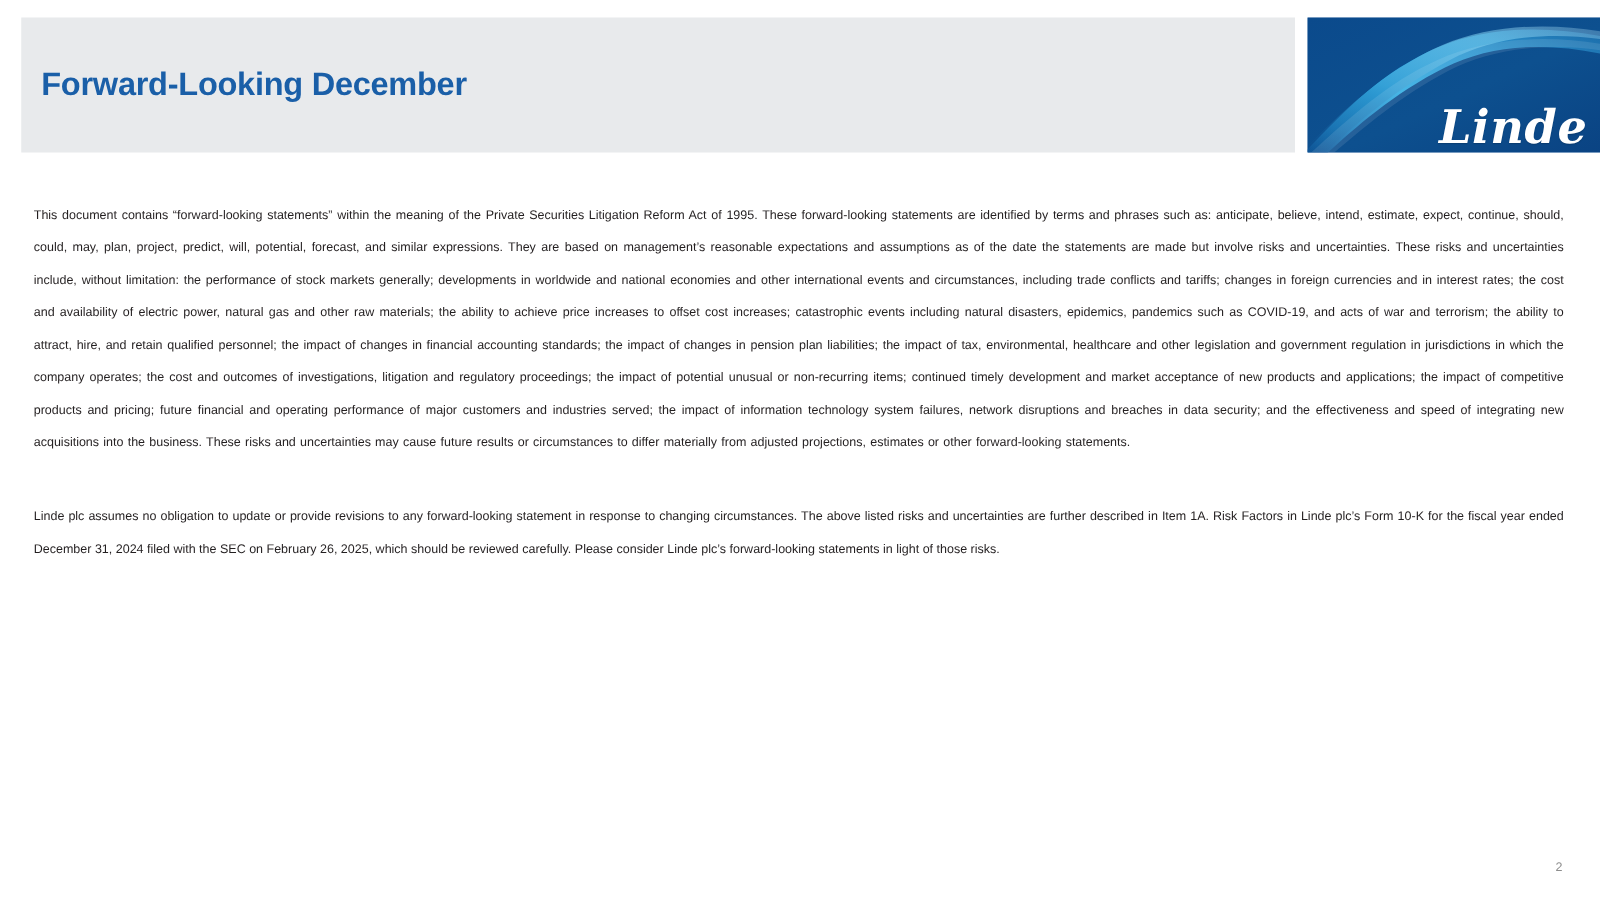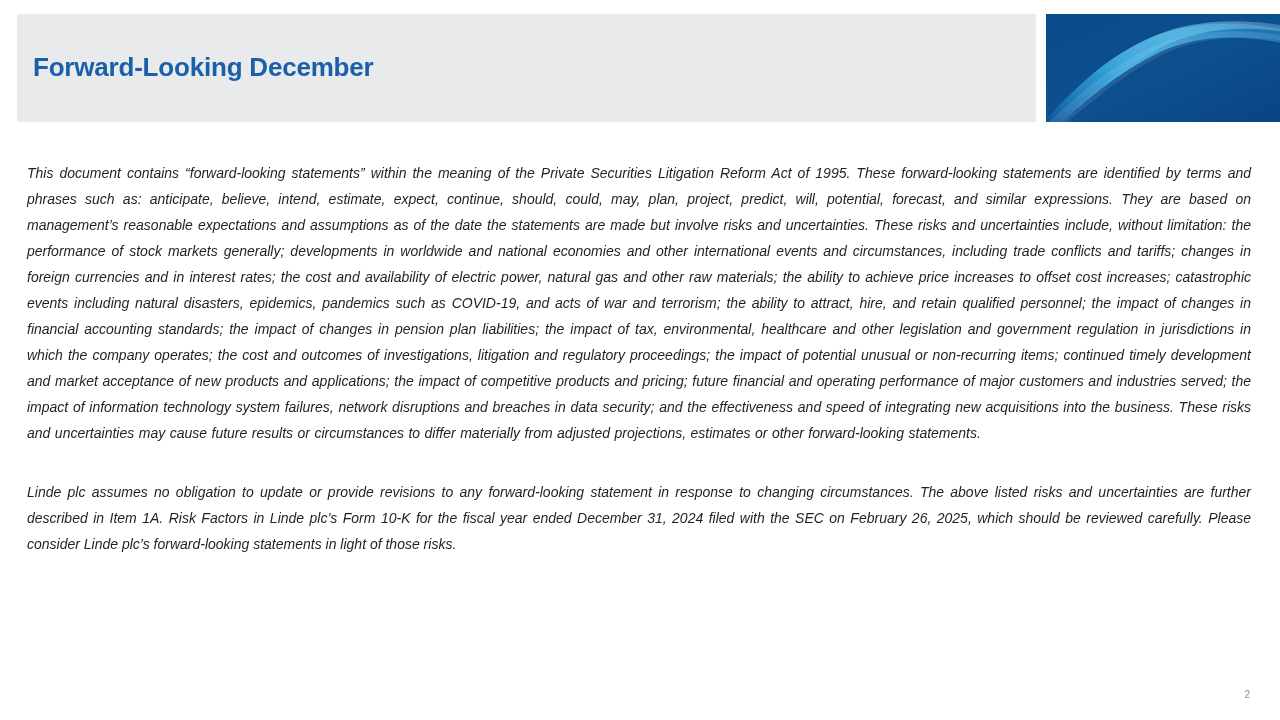--- a/index.html
+++ b/index.html
@@ -75,27 +75,26 @@
   }
 
   
   .content {
     position: absolute;
     left: 27px;
     top: 160px;
     width: 1224px;
   }
   .para {
-    font-size: 14px;
+    font-size: 10px;
     line-height: 26px;
     color: #231f20;
     text-align: justify;
     text-justify: inter-word;
     margin: 0;
-    font-style: italic;
   }
   .para + .para {
     margin-top: 33px;
   }
   .para.loose {
     word-spacing: 0.6px;
   }
 
   
   .page-number {
@@ -133,20 +132,21 @@
           <stop offset="35%" stop-color="#2a93cd" stop-opacity="0.75"></stop>
           <stop offset="75%" stop-color="#7fd2f2" stop-opacity="0.55"></stop>
           <stop offset="100%" stop-color="#bfe8fa" stop-opacity="0.25"></stop>
         </linearGradient>
       </defs>
       <rect x="0" y="0" width="234" height="108" fill="url(#bgGrad)"></rect>
       <path d="M-6,112 C28,76 58,44 104,24 C144,7 192,6 240,16 L240,30 C190,19 146,22 110,40 C66,62 34,92 12,112 Z" fill="url(#swooshGrad)" opacity="0.95"></path>
       <path d="M-6,108 C30,74 62,42 108,22 C148,5 196,4 240,12 L240,18 C194,11 150,15 114,34 C70,57 36,88 14,108 Z" fill="url(#swooshGrad2)"></path>
       <path d="M-6,116 C30,84 60,54 104,34 C146,15 196,14 240,22 L240,27 C196,20 150,23 112,43 C70,65 36,96 12,116 Z" fill="#ffffff" opacity="0.10"></path>
     </svg>
+    <div class="logo-wordmark">Linde</div>
   </div>
 </div>
 
 <div class="content">
   <p class="para loose">This document contains “forward-looking statements” within the meaning of the Private Securities Litigation Reform Act of 1995. These forward-looking statements are identified by terms and phrases such as: anticipate, believe, intend, estimate, expect, continue, should, could, may, plan, project, predict, will, potential, forecast, and similar expressions. They are based on management’s reasonable expectations and assumptions as of the date the statements are made but involve risks and uncertainties. These risks and uncertainties include, without limitation: the performance of stock markets generally; developments in worldwide and national economies and other international events and circumstances, including trade conflicts and tariffs; changes in foreign currencies and in interest rates; the cost and availability of electric power, natural gas and other raw materials; the ability to achieve price increases to offset cost increases; catastrophic events including natural disasters, epidemics, pandemics such as COVID-19, and acts of war and terrorism; the ability to attract, hire, and retain qualified personnel; the impact of changes in financial accounting standards; the impact of changes in pension plan liabilities; the impact of tax, environmental, healthcare and other legislation and government regulation in jurisdictions in which the company operates; the cost and outcomes of investigations, litigation and regulatory proceedings; the impact of potential unusual or non-recurring items; continued timely development and market acceptance of new products and applications; the impact of competitive products and pricing; future financial and operating performance of major customers and industries served; the impact of information technology system failures, network disruptions and breaches in data security; and the effectiveness and speed of integrating new acquisitions into the business. These risks and uncertainties may cause future results or circumstances to differ materially from adjusted projections, estimates or other forward-looking statements.</p>
   <p class="para">Linde plc assumes no obligation to update or provide revisions to any forward-looking statement in response to changing circumstances. The above listed risks and uncertainties are further described in Item 1A. Risk Factors in Linde plc’s Form 10-K for the fiscal year ended December 31, 2024 filed with the SEC on February 26, 2025, which should be reviewed carefully. Please consider Linde plc’s forward-looking statements in light of those risks.</p>
 </div>
 
 <div class="page-number">2</div>
 

